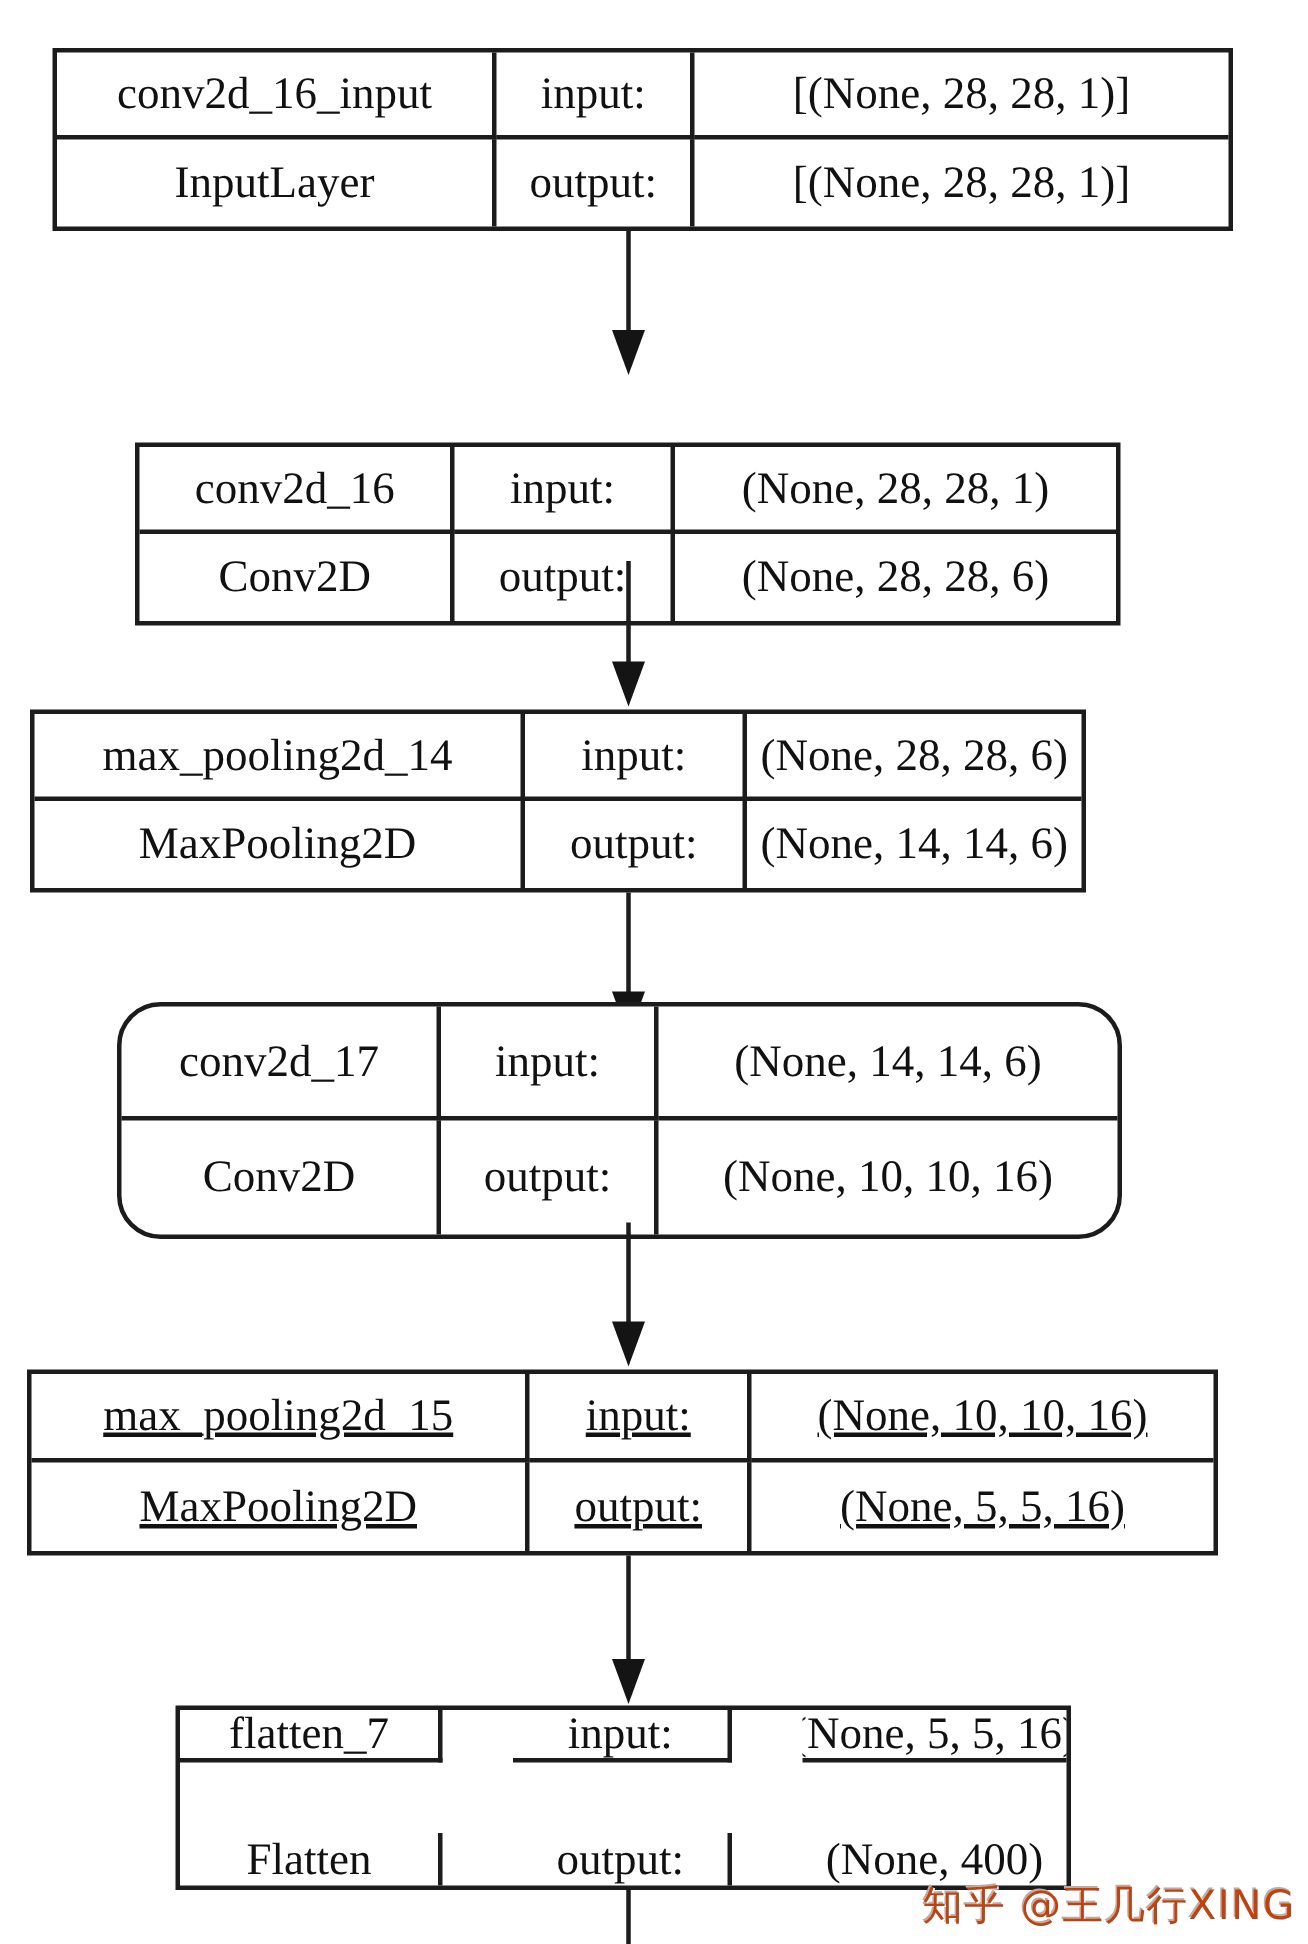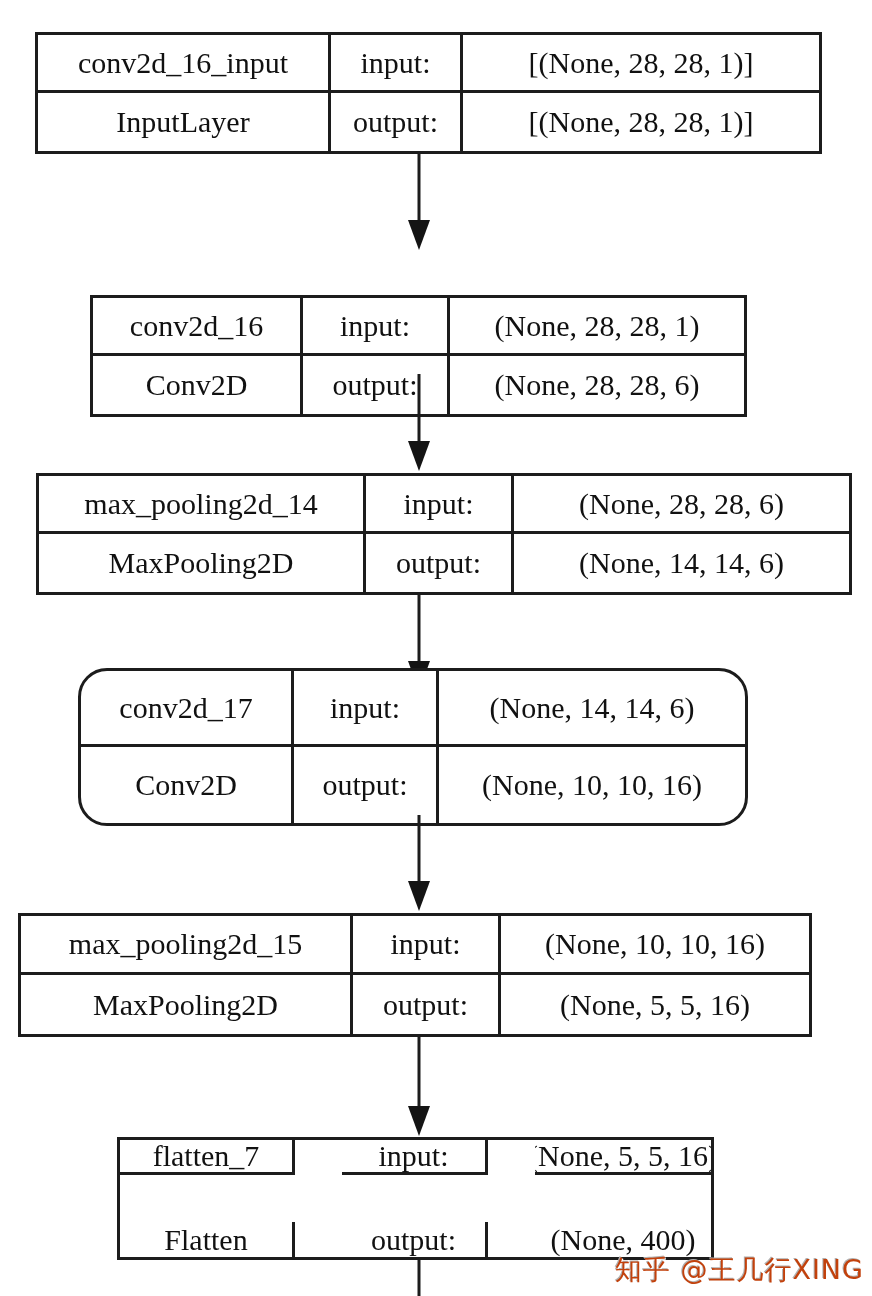--- a/index.html
+++ b/index.html
@@ -32,23 +32,23 @@
     padding: 0 10px;
     white-space: nowrap;
     overflow: hidden;
     box-sizing: border-box;
   }
   .cell:nth-child(3n) { border-right: none; }
   .cell:nth-child(n+4) { border-bottom: none; }
 
   .b1 { left: 35px;  top: 32px;   width: 787px; height: 122px; grid-template-columns: 293px 132px auto; }
   .b2 { left: 90px;  top: 252px;  width: 657px; height: 122px; grid-template-columns: 210px 147px auto; margin-top: 43px; }
-  .b3 { left: 36px;  top: 473px;  width: 816px; height: 122px; grid-template-columns: 327px 148px auto; }
+  .b3 { left: 20px;  top: 473px;  width: 704px; height: 122px; grid-template-columns: 327px 148px auto; }
   .b4 { left: 78px;  top: 668px;  width: 670px; height: 158px; grid-template-columns: 213px 145px auto; border-radius: 29px; }
-  .b5 { left: 18px;  top: 913px;  width: 794px; height: 124px; grid-template-columns: 332px 148px auto; }
+  .b5 { left: 18px;  top: 913px;  width: 794px; height: 124px; grid-template-columns: 332px 148px auto; text-decoration: underline; }
   .b6 { left: 117px; top: 1137px; width: 597px; height: 123px; grid-template-columns: 175px 146px auto; gap: 47px; }
 
   
   .edge { position: absolute; left: 419px; width: 24px; transform: translateX(-50%); }
   .edge .shaft {
     position: absolute; left: 50%; transform: translateX(-50%);
     top: 0; bottom: 26px; width: 3px; background: #1c1c1c;
   }
   .edge .head {
     position: absolute; bottom: 0; left: 50%; transform: translateX(-50%);

